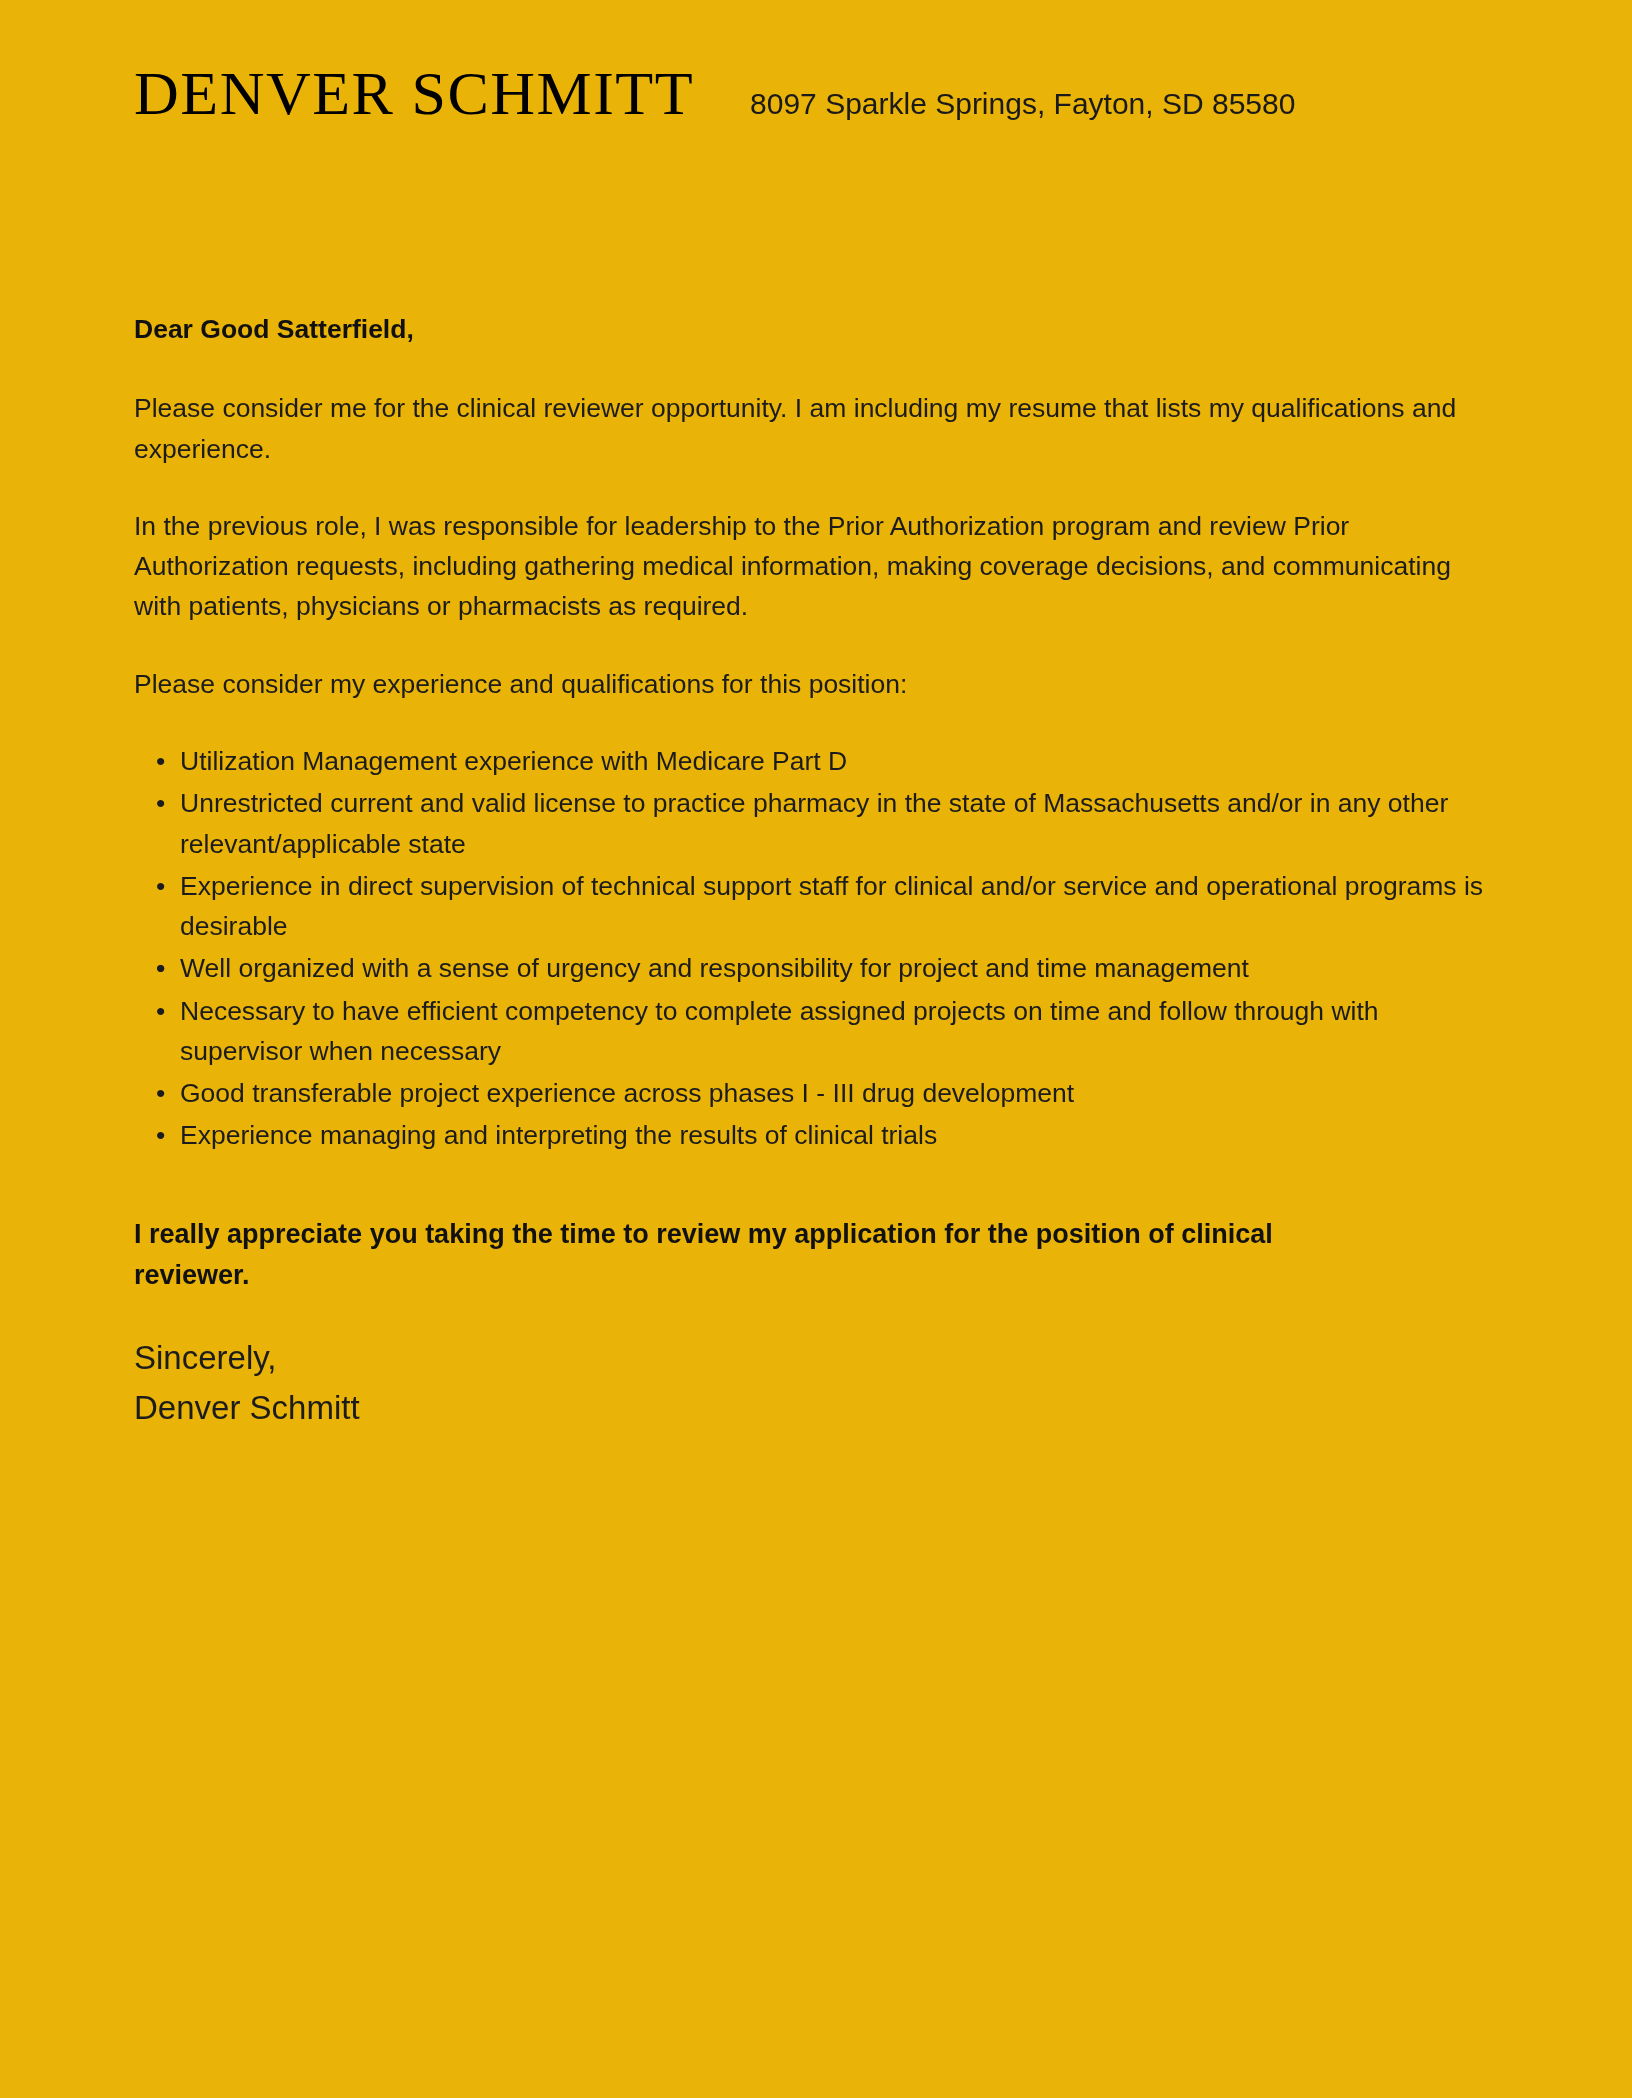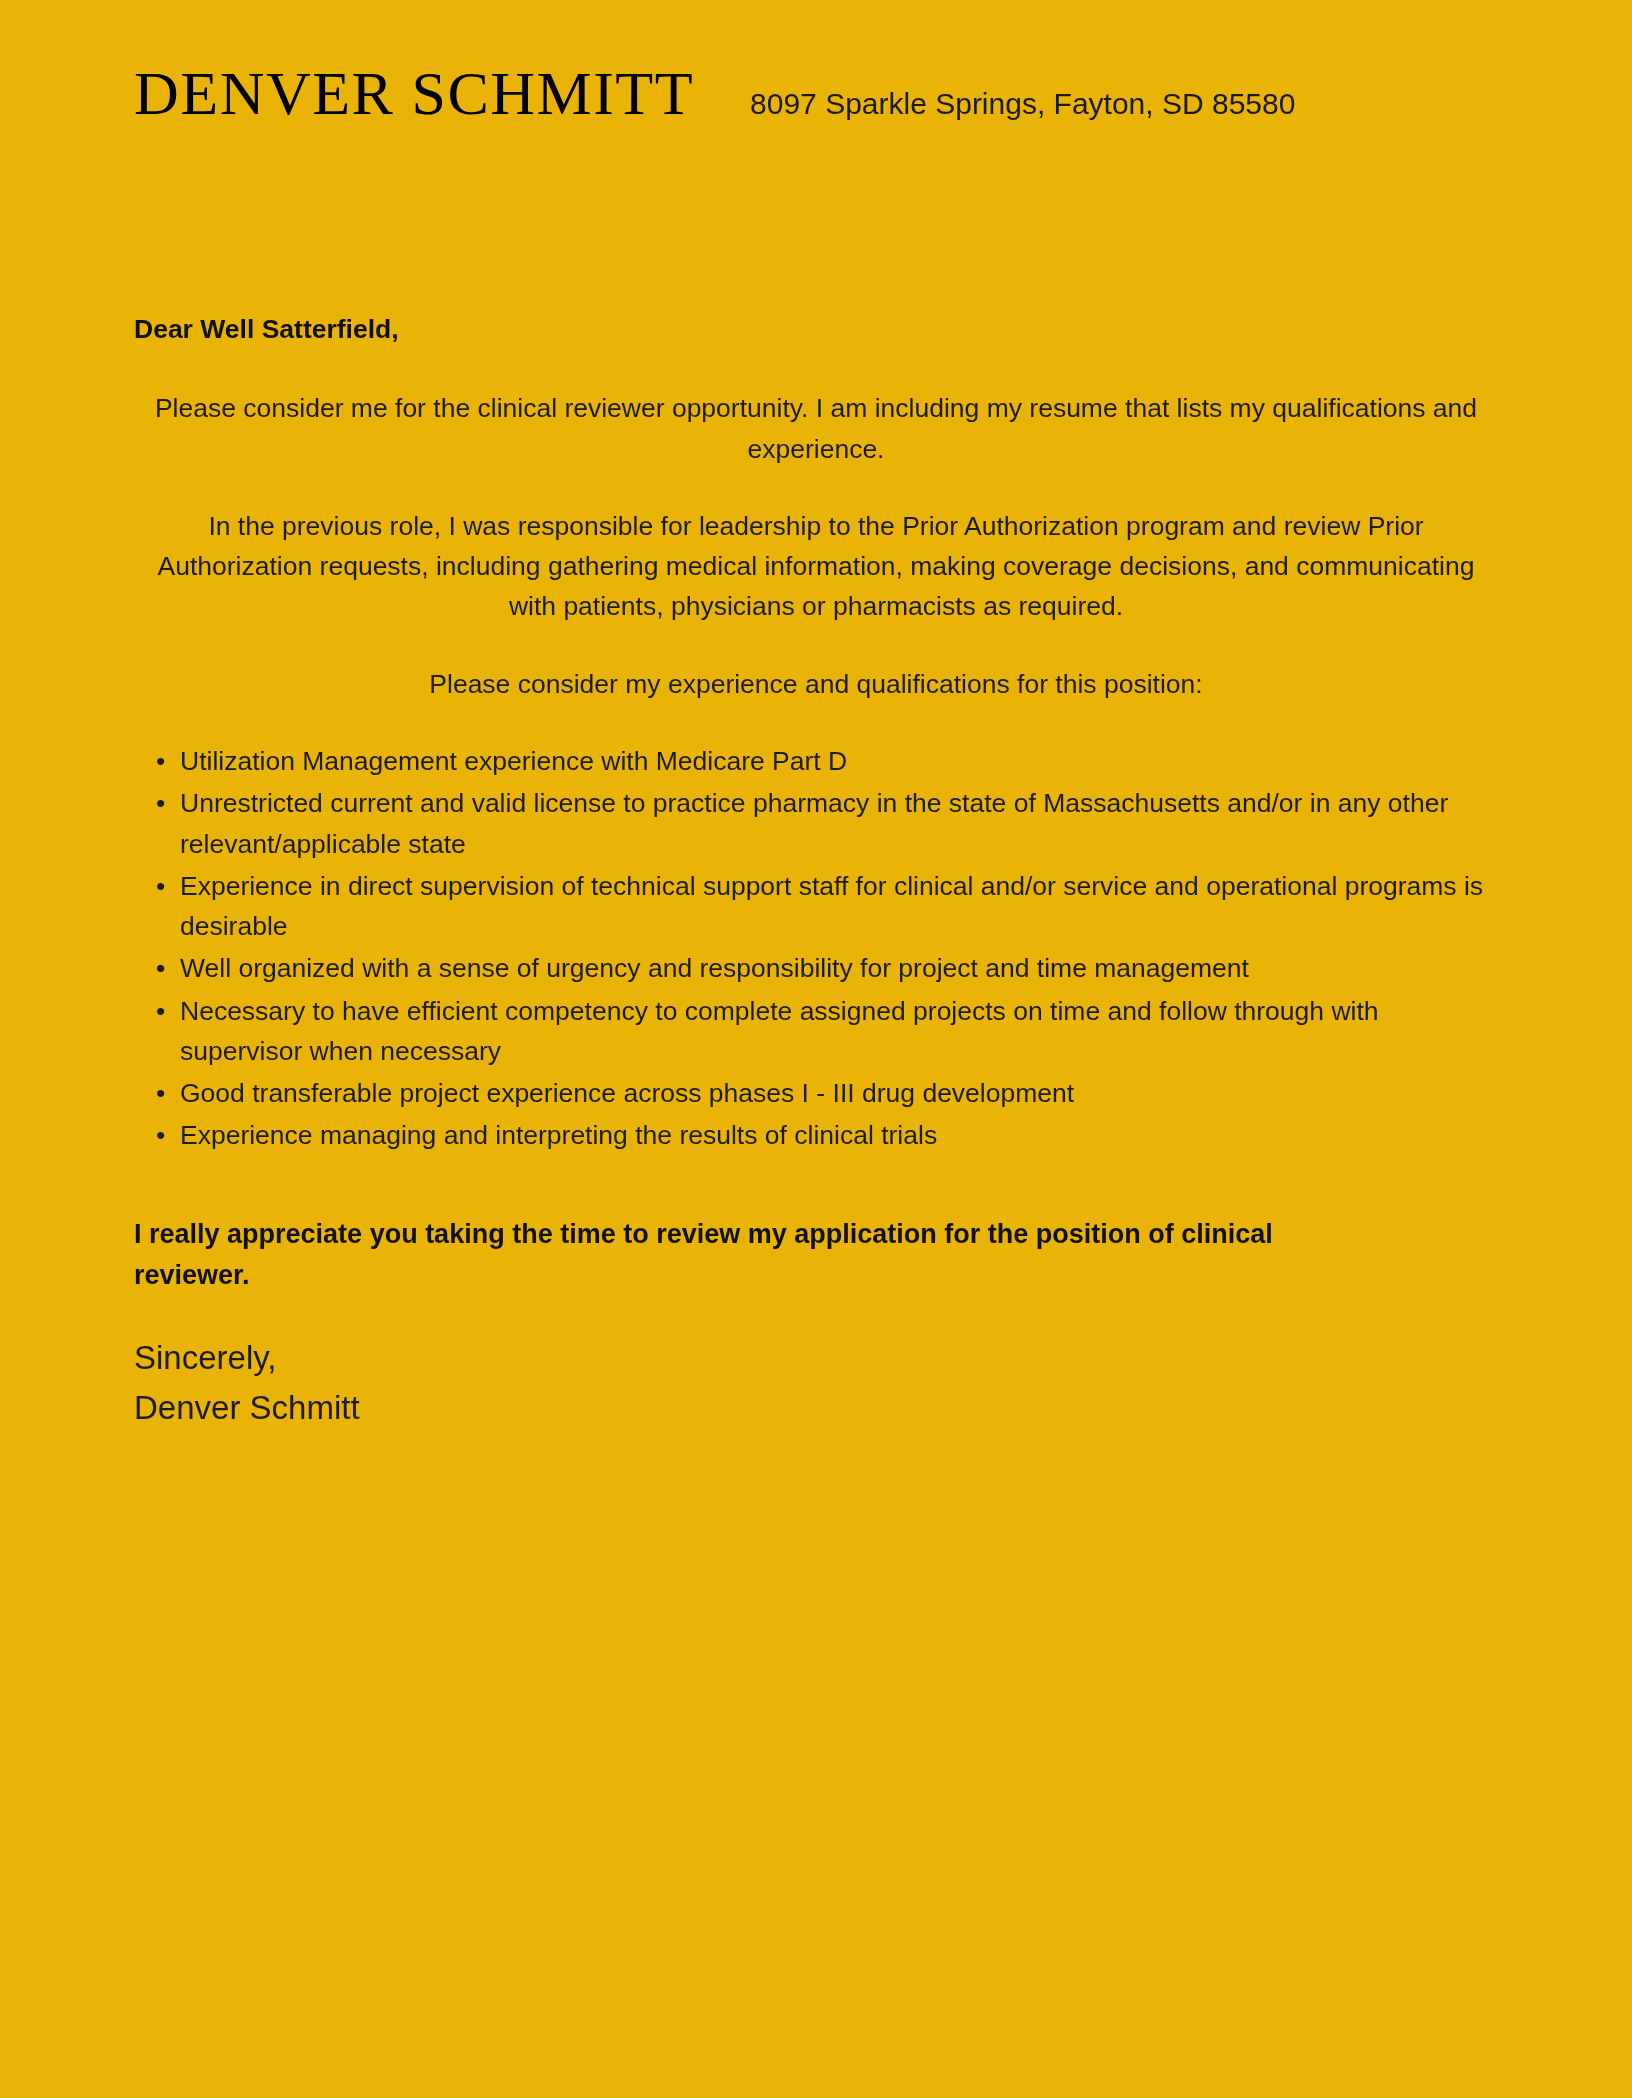--- a/index.html
+++ b/index.html
@@ -68,21 +68,20 @@
     color: #111111;
     margin: 0 0 40px 0;
   }
 
   .para {
     font-size: 26.5px;
     line-height: 1.52;
     font-weight: 400;
     color: #1c1c1c;
     margin: 0 0 37px 0;
-    text-align: center;
   }
 
   .para-intro {
     margin-bottom: 37px;
   }
 
   .bullet-list {
     list-style: none;
     margin: 0 0 0 0;
     padding: 0;
@@ -130,21 +129,21 @@
 
 <div class="page">
 
   <div class="letterhead">
     <div class="letterhead-name">DENVER SCHMITT</div>
     <div class="letterhead-address">8097 Sparkle Springs, Fayton, SD 85580</div>
   </div>
 
   <div class="letter-body">
 
-    <p class="salutation">Dear Well Satterfield,</p>
+    <p class="salutation">Dear Good Satterfield,</p>
 
     <p class="para para-intro">Please consider me for the clinical reviewer opportunity. I am including my resume that lists my qualifications and experience.</p>
 
     <p class="para">In the previous role, I was responsible for leadership to the Prior Authorization program and review Prior Authorization requests, including gathering medical information, making coverage decisions, and communicating with patients, physicians or pharmacists as required.</p>
 
     <p class="para">Please consider my experience and qualifications for this position:</p>
 
     <ul class="bullet-list" id="qualifications-list">
         <li class="bullet-item"><span class="dot">•</span><span>Utilization Management experience with Medicare Part D</span></li>
         <li class="bullet-item"><span class="dot">•</span><span>Unrestricted current and valid license to practice pharmacy in the state of Massachusetts and/or in any other relevant/applicable state</span></li>

